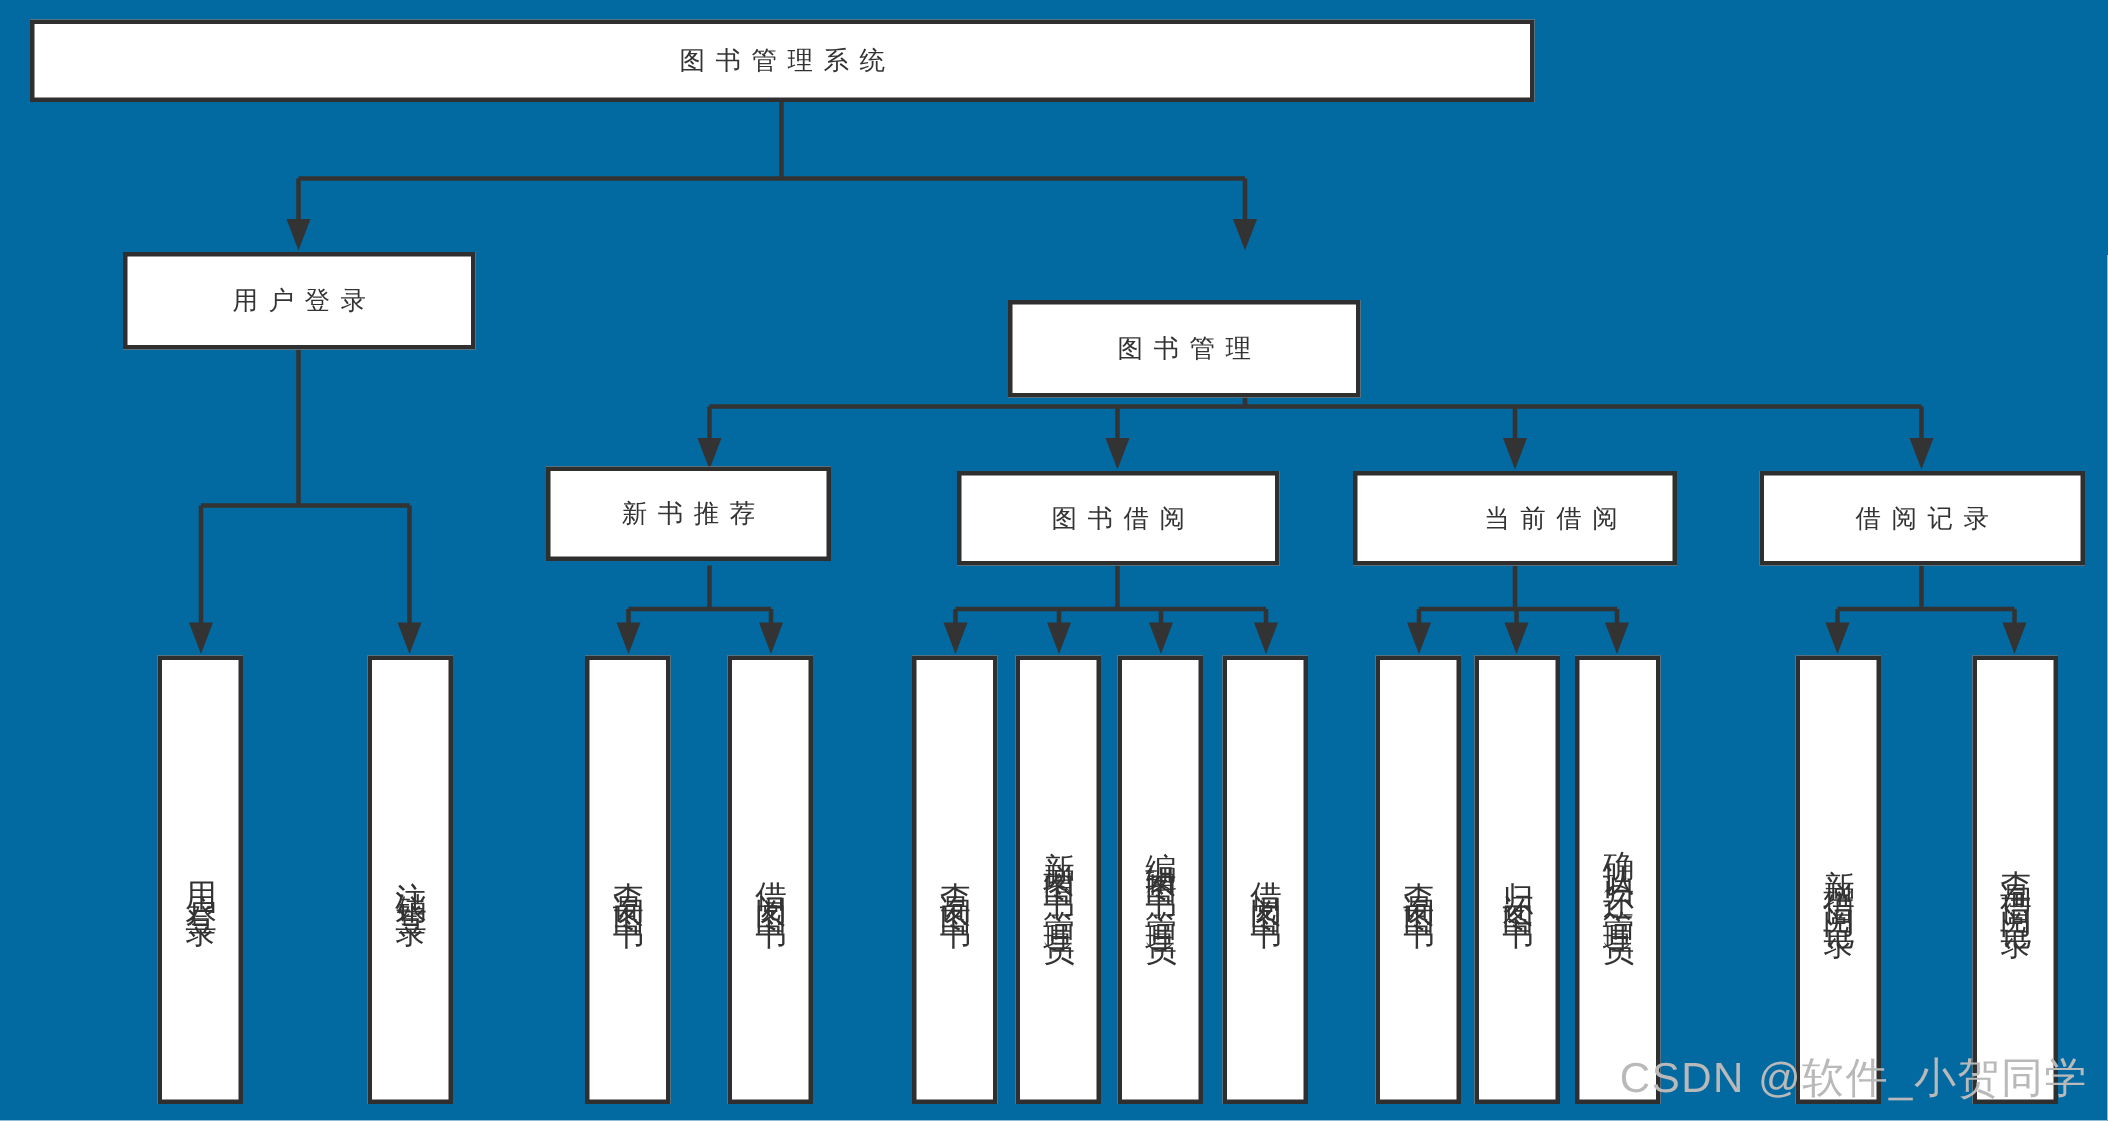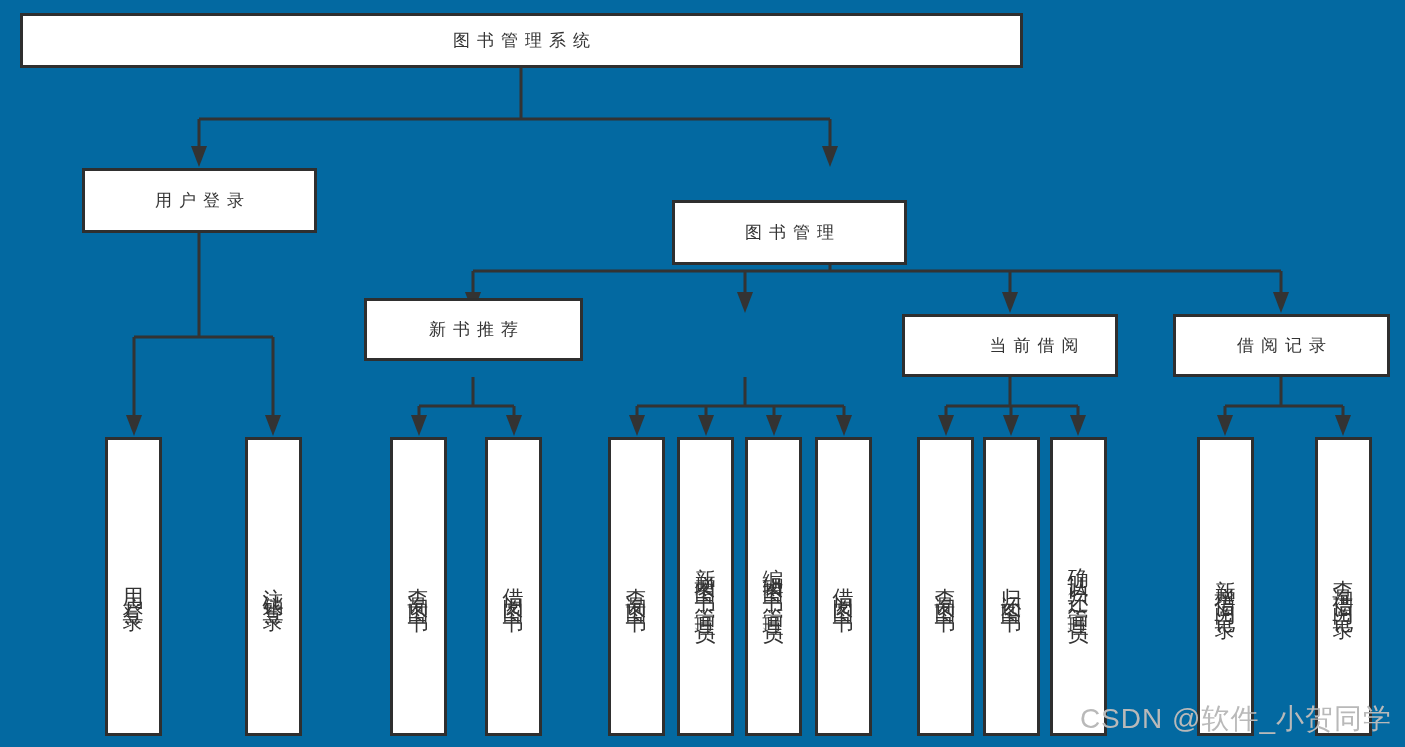--- a/index.html
+++ b/index.html
@@ -108,21 +108,22 @@
       <polygon points="1217,415 1233,415 1225,436"></polygon>
       <polygon points="1335,415 1351,415 1343,436"></polygon>
     </g>
   </svg>
 
   <div class="node hbox" style="left:20px; top:13px; width:1003px; height:55px;">图书管理系统</div>
 
   <div class="node hbox" style="left:82px; top:168px; width:235px; height:65px;">用户登录</div>
   <div class="node hbox" style="left:672px; top:168px; width:235px; height:65px;margin-top:32px;">图书管理</div>
 
-  <div class="node hbox" style="left:364px; top:298px; width:219px; height:63px;">新书推荐</div>
+  <div class="node hbox" style="left:364px; top:311px; width:190px; height:63px;">新书推荐</div>
+  <div class="node hbox" style="left:638px; top:314px; width:215px; height:63px;">图书借阅</div>
   <div class="node hbox" style="left:902px; top:314px; width:216px; height:63px;padding-left:48px;">当前借阅</div>
   <div class="node hbox" style="left:1173px; top:314px; width:217px; height:63px;">借阅记录</div>
 
   <div class="node vbox" style="left:105px; top:437px; width:57px; height:299px;">
     <span>用户登录</span>
   </div>
   <div class="node vbox" style="left:245px; top:437px; width:57px; height:299px;">
     <span>注销登录</span>
   </div>
 

